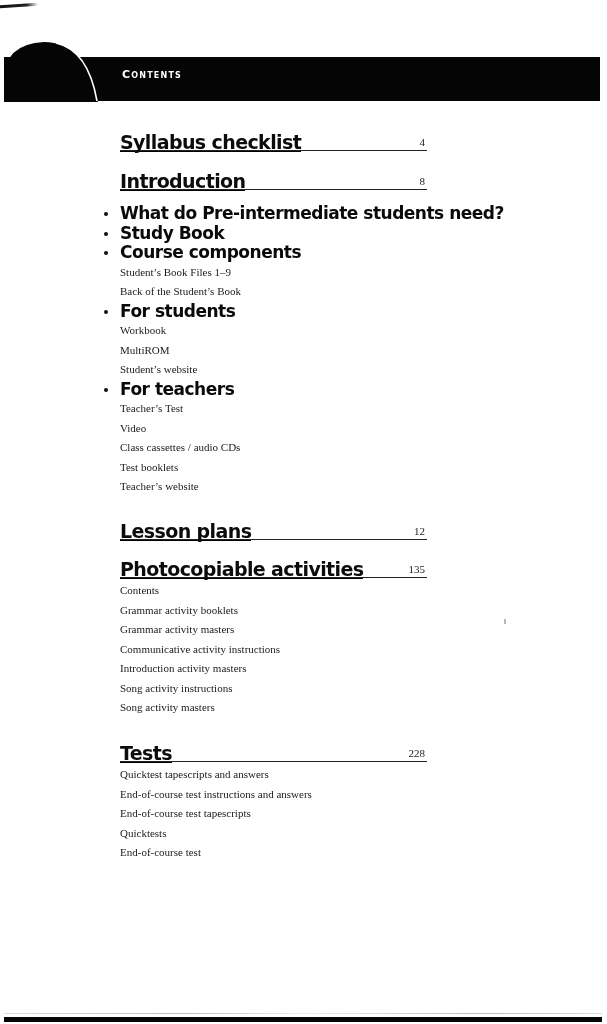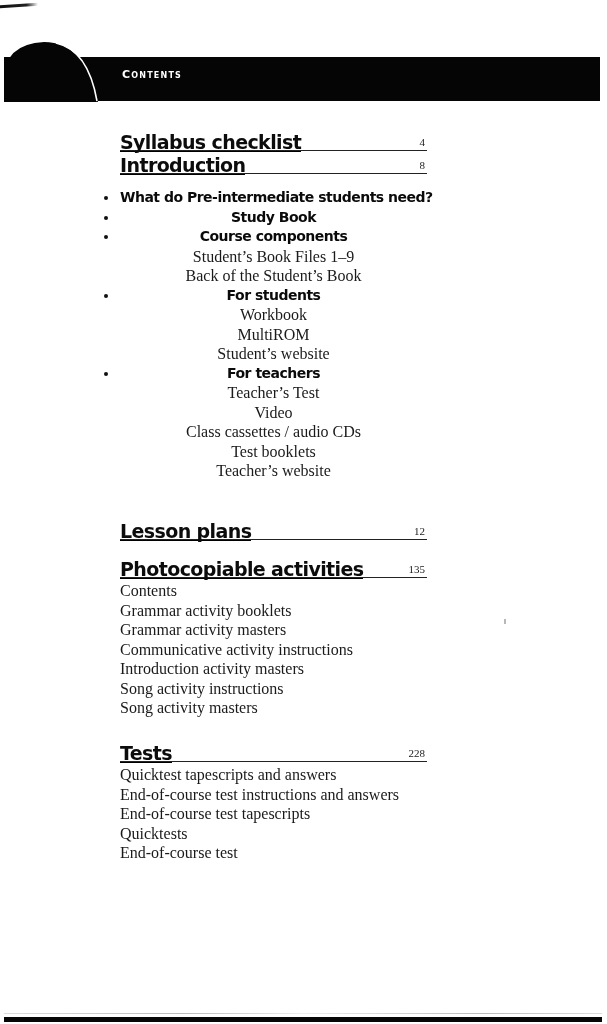--- a/index.html
+++ b/index.html
@@ -88,29 +88,29 @@
       padding-right: 2px;
     }
     .items {
       list-style: none;
       margin: 0;
       padding: 0;
     }
     .item {
       position: relative;
       font-family: "Liberation Serif", serif;
-      font-size: 16px;
+      font-size: 11px;
       line-height: 19.5px;
       color: #1a1a1a;
       white-space: nowrap;
     }
     .item.bullet {
       font-family: "DejaVu Sans", sans-serif;
       font-weight: bold;
-      font-size: 14px;
+      font-size: 17px;
       letter-spacing: -0.5px;
       color: #0a0a0a;
     }
     .bullet-dot {
       position: absolute;
       left: -16px;
       top: 8px;
       width: 4px;
       height: 4px;
       border-radius: 50%;
@@ -156,21 +156,21 @@
 
 <div class="toc">
 
   <div class="section" style="top:129px;">
     <div class="section-head">
       <span class="section-title">Syllabus checklist</span>
       <span class="section-page">4</span>
     </div>
   </div>
 
-  <div class="section" style="top:152px;text-align:center;">
+  <div class="section" style="top:168px;">
     <div class="section-head">
       <span class="section-title">Introduction</span>
       <span class="section-page">8</span>
     </div>
     <ul class="items" style="margin-top:14px;">
       <li class="item bullet"><span class="bullet-dot"></span><span>What do Pre-intermediate students need?</span></li>
       <li class="item bullet"><span class="bullet-dot"></span><span>Study Book</span></li>
       <li class="item bullet"><span class="bullet-dot"></span><span>Course components</span></li>
       <li class="item"><span>Student’s Book Files 1–9</span></li>
       <li class="item"><span>Back of the Student’s Book</span></li>

